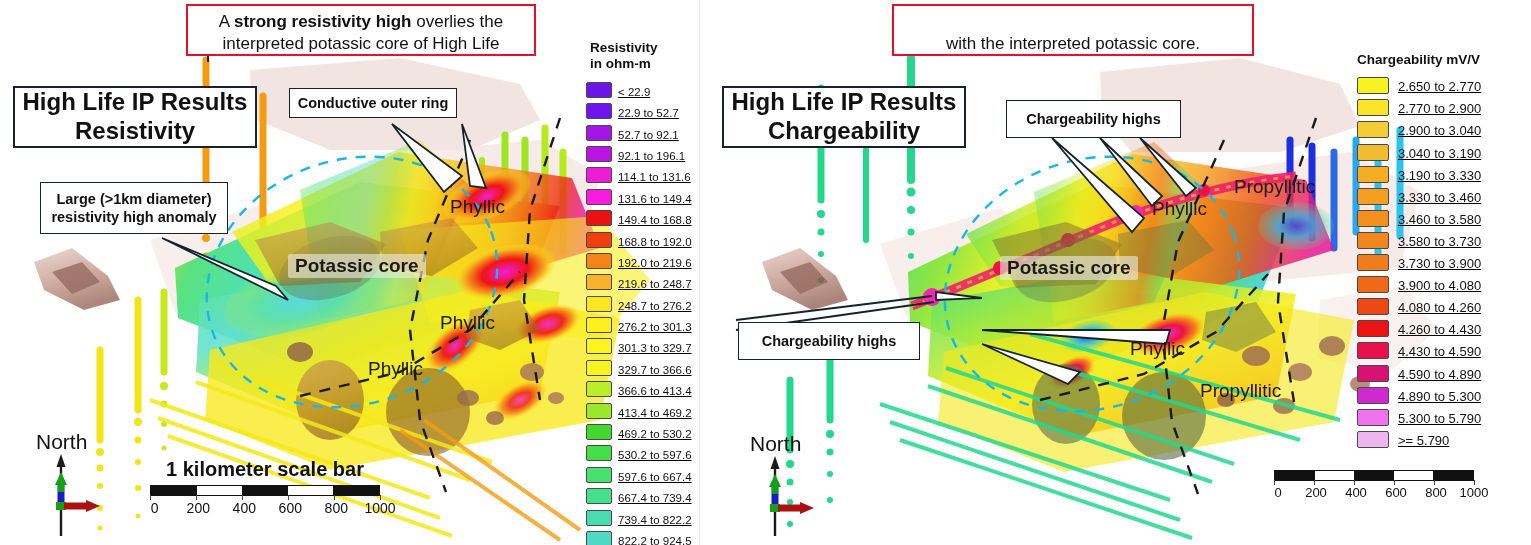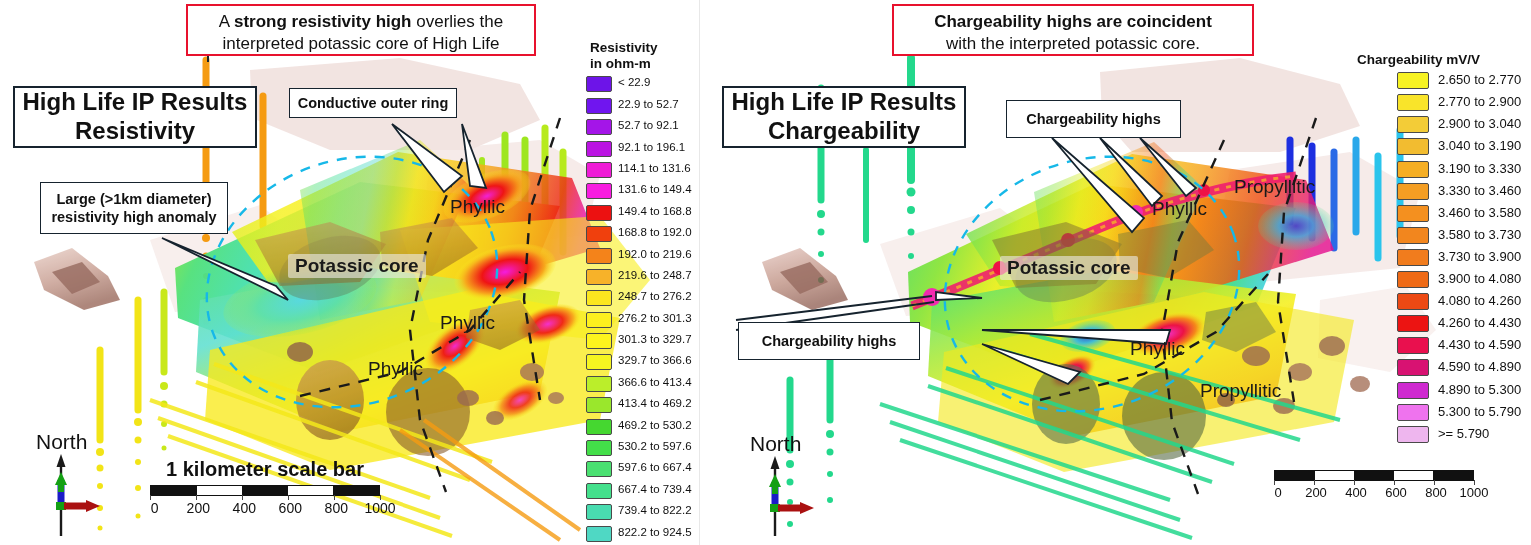--- a/index.html
+++ b/index.html
@@ -22,30 +22,30 @@
   .title-box{display:flex;align-items:center;justify-content:center;}
   .title-box span{font-weight:bold;font-size:24px;color:#111;line-height:1.2;text-align:center;}
 
   .mini-box{display:flex;align-items:center;justify-content:center;}
   .mini-box span{font-weight:bold;font-size:14.5px;color:#111;line-height:1.25;text-align:center;}
 
   
   .legend{position:absolute;}
   .legend-title{font-weight:bold;font-size:13.5px;color:#111;line-height:1.2;margin-bottom:4px;}
   .legend-rows{display:flex;flex-direction:column;}
-  .lrow{display:flex;align-items:flex-start;height:21.5px;}
+  .lrow{display:flex;align-items:flex-end;height:21.5px;text-decoration:underline;}
   .lsw{width:30px;height:17px;border:1px solid #4a4a4a;box-sizing:border-box;flex:0 0 auto;border-radius:2px;}
   .llab{font-size:12.5px;color:#111;margin-left:7px;white-space:nowrap;}
   #legend-res .lrow{height:21.4px;}
   #legend-res .lsw{width:26px;height:16px;}
   #legend-res .llab{font-size:11.5px;margin-left:6px;}
   #legend-res{left:586px;top:40px;}
   #legend-res .legend-title{margin-left:4px;}
   #legend-chg{left:1357px;top:52px;}
-  #legend-chg .lrow{height:22.1px;margin-left:40px;}
+  #legend-chg .lrow{height:22.1px;}
   #legend-chg .lsw{width:32px;height:17px;}
   #legend-chg .llab{font-size:13px;margin-left:9px;}
 
   
   .scalebar{position:absolute;}
   .sb-title{font-size:20px;color:#111;text-align:center;white-space:nowrap;}
   .sb-title.bold{font-weight:bold;}
   .sb-bar{display:flex;border:1px solid #111;box-sizing:content-box;margin-top:4px;}
   .sb-seg{height:9px;}
   .sb-ticks{position:relative;height:18px;margin-top:2px;}
@@ -581,21 +581,21 @@
       <g stroke="#16232e" stroke-width="1.8" fill="none">
         <path d="M36 320 L232 296"></path>
         <path d="M36 330 L234 302"></path>
       </g>
       <path d="M282 344 L380 372 L368 384 Z" fill="#fff" stroke="#16232e" stroke-width="1.8"></path>
       <path d="M282 330 L470 330 L466 344 Z" fill="#fff" stroke="#16232e" stroke-width="1.8"></path>
     </svg>
 
     <div class="box box-red" style="left:192px;top:4px;width:362px;height:52px;padding:5px 10px;">
       <div class="box-txt">
-        <span class="b">Chargeability highs are coincident</span><br>
+        <br>
         <span>with the interpreted potassic core.</span>
       </div>
     </div>
 
     <div class="box box-blk title-box" style="left:22px;top:86px;width:244px;height:62px;">
       <span>
         <span>High Life IP Results</span><br>
         <span>Chargeability</span>
       </span>
     </div>

